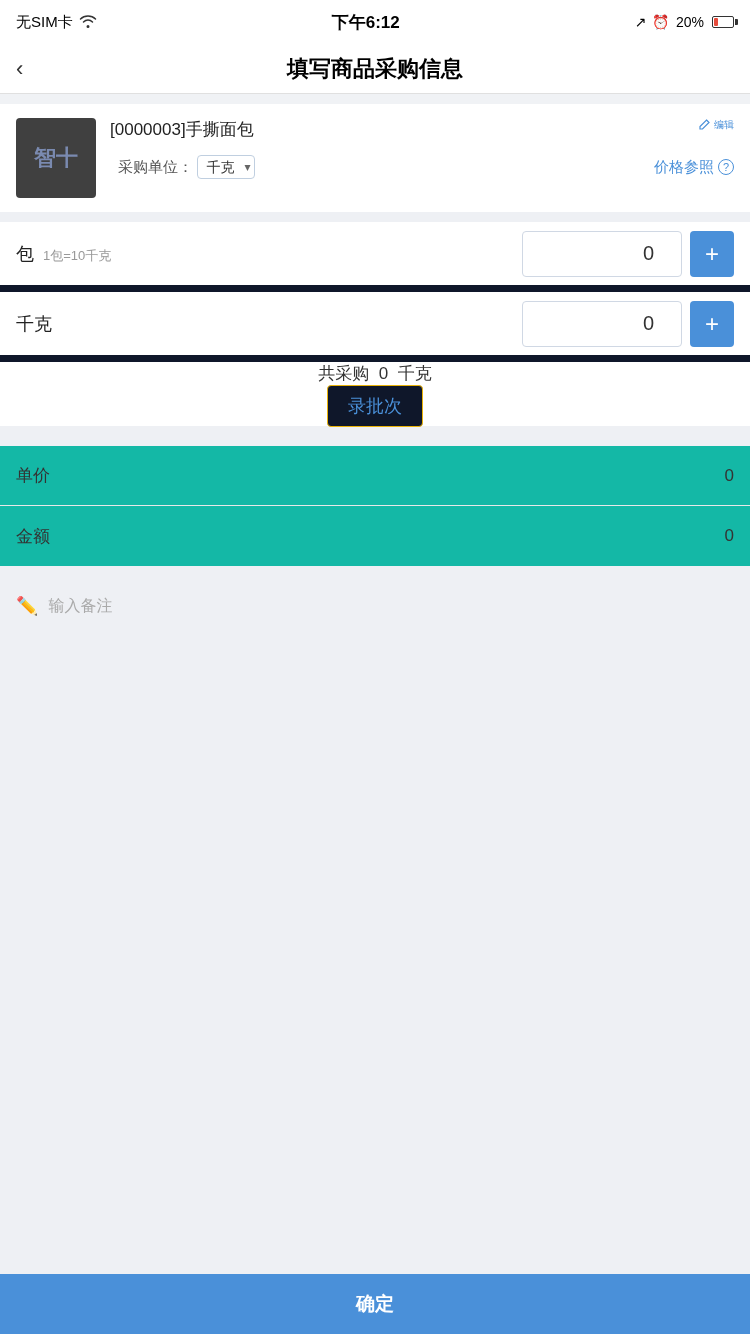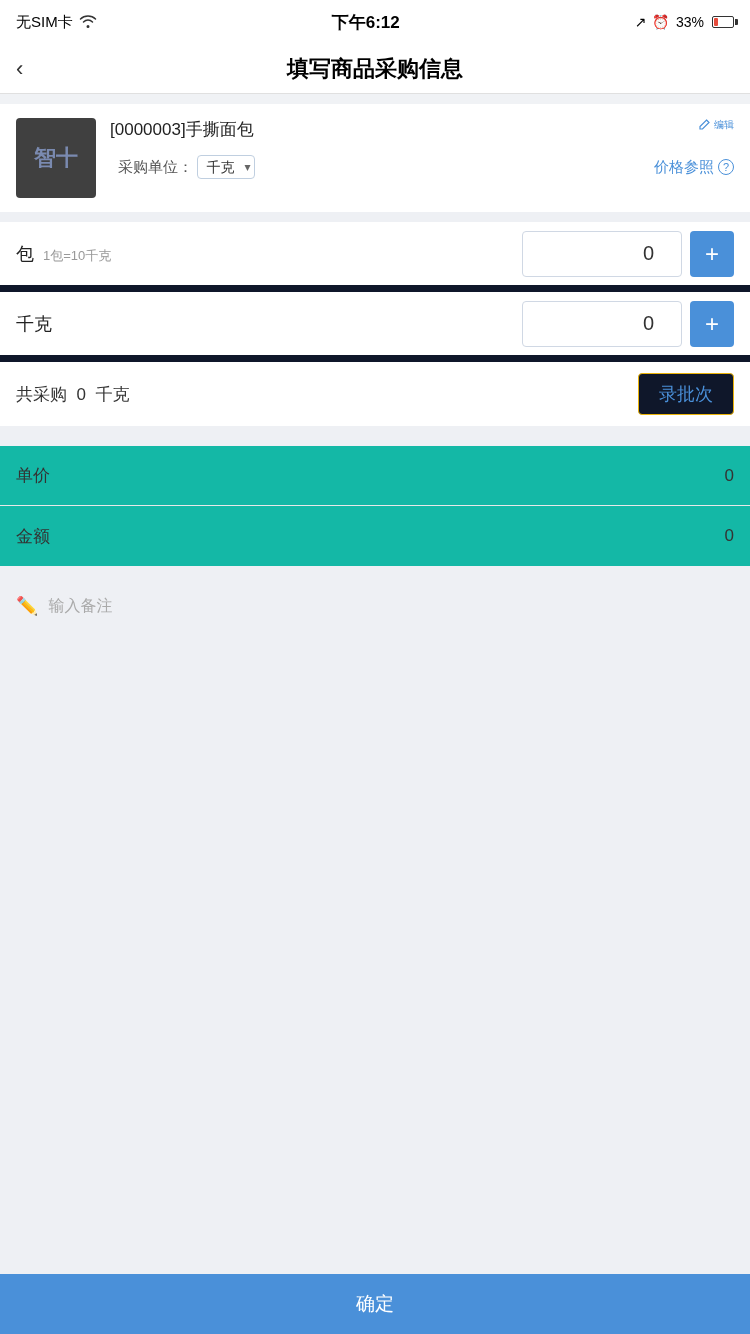--- a/index.html
+++ b/index.html
@@ -216,20 +216,21 @@
     }
 
     
     .total-row {
       background: #fff;
       display: flex;
       align-items: center;
       justify-content: space-between;
       padding: 0 16px;
       height: 64px;
+      flex-direction: column;
     }
     .total-text { font-size: 17px; color: #333; }
     .total-text span { color: #333; font-weight: 500; }
     .batch-btn {
       border: 1px solid #eab308;
       border-radius: 4px;
       padding: 8px 20px;
       font-size: 18px;
       color: #4a90d9;
       background: #0f172a;
@@ -280,42 +281,42 @@
       height: 60px;
       background: #4a90d9;
       display: flex;
       align-items: center;
       justify-content: center;
       cursor: pointer;
     }
     .confirm-text {
       font-size: 19px;
       color: #fff;
-      font-weight: 400;
+      font-weight: 700;
     }
   </style>
 </head>
 <body>
 
 <div class="status-bar">
   <div class="status-left">
     <span>无SIM卡</span>
     <span>
       <svg width="18" height="14" viewBox="0 0 18 14" fill="none">
         <path d="M9 11a1.5 1.5 0 1 1 0 3 1.5 1.5 0 0 1 0-3z" fill="#333"></path>
         <path d="M4.5 8C5.9 6.6 7.4 6 9 6s3.1.6 4.5 2" stroke="#333" stroke-width="1.5" stroke-linecap="round" fill="none"></path>
         <path d="M1.5 5C3.6 2.9 6.2 2 9 2s5.4.9 7.5 3" stroke="#333" stroke-width="1.5" stroke-linecap="round" fill="none"></path>
       </svg>
     </span>
   </div>
   <div class="status-center">下午6:12</div>
   <div class="status-right">
     <span>↗</span>
     <span>⏰</span>
-    <span>33%</span>
+    <span>20%</span>
     <span class="battery-icon">
       <span class="battery-fill"></span>
     </span>
   </div>
 </div>
 
 <div class="nav-bar">
   <span class="nav-back">‹</span>
   <span class="nav-title">填写商品采购信息</span>
 </div>

